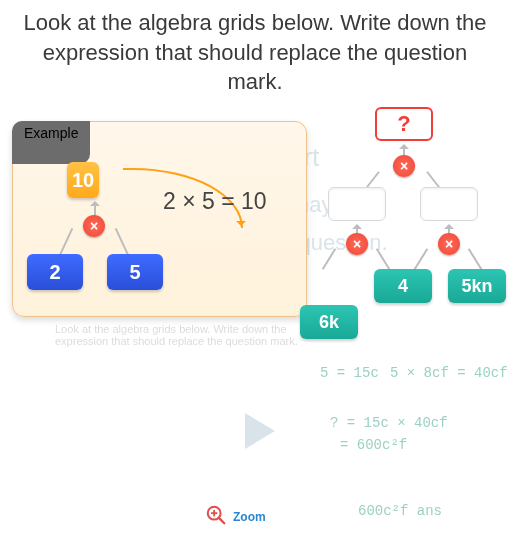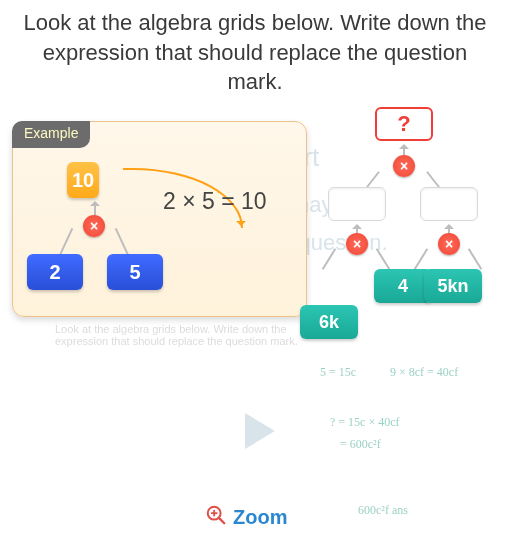--- a/index.html
+++ b/index.html
@@ -32,22 +32,22 @@
     border: 1px solid #efc28b;
     border-radius: 12px;
     background: linear-gradient(#fff7ea, #fff2db);
     box-shadow: 0 3px 6px rgba(0,0,0,0.15);
   }
   .example-tab {
     position: absolute;
     left: -1px;
     top: -1px;
     background: #6c6c6c;
-    color: #fef9c3;
-    padding: 4px 12px 7px 12px;
+    color: #000000;
+    padding: 4px 12px 23px 12px;
     font-size: 14px;
     border-top-left-radius: 10px;
     border-bottom-right-radius: 10px;
   }
   
   .node {
     position: absolute;
     display: flex;
     align-items: center;
     justify-content: center;
@@ -144,25 +144,25 @@
     position: absolute;
     color: #dcdcdc;
     font-size: 11px;
     pointer-events: none;
   }
   .zoom {
     position: absolute;
     left: 205px; top: 407px;
     display: flex; align-items: center;
     color: #2a87d0;
-    font-size: 20px;
+    font-size: 12px;
     font-weight: 600;
   }
   .zoom svg { margin-right: 6px; }
-  .hand-ink { color:#9bd1c4; font-size:12px; font-family: Liberation Serif, serif; position:absolute; pointer-events:none;}
+  .hand-ink { color:#9bd1c4; font-size:14px; font-family: Liberation Mono, monospace; position:absolute; pointer-events:none;}
 </style>
 </head>
 <body>
 
 <div class="instruction">Look at the algebra grids below. Write down the expression that should replace the question mark.</div>
 
 <div class="content">
 
   <div class="watermark" style="left:155px; top:45px;">Video Support</div>
   <div class="watermark watermark2" style="left:105px; top:95px;">This support video may help</div>
@@ -202,39 +202,39 @@
     <div class="op" style="left:346px; top:136px;">×</div>
     <div class="op" style="left:438px; top:136px;">×</div>
 
     <div class="stem" style="left:328px; top:150px; width:2px; height:24px; transform:rotate(32deg);"></div>
     <div class="stem" style="left:382px; top:150px; width:2px; height:24px; transform:rotate(-32deg);"></div>
     <div class="stem" style="left:420px; top:150px; width:2px; height:24px; transform:rotate(32deg);"></div>
     <div class="stem" style="left:474px; top:150px; width:2px; height:24px; transform:rotate(-32deg);"></div>
 
     <div class="node box-teal" style="left:300px; top:172px;margin-top:36px;">6k</div>
     <div class="node box-teal" style="left:374px; top:172px;">4</div>
-    <div class="node box-teal" style="left:424px; top:172px;">5kn</div>
+    <div class="node box-teal" style="left:448px; top:172px;">5kn</div>
   </div>
 
   <div class="faint-block" style="left:55px; top:226px; width:260px;">Look at the algebra grids below. Write down the expression that should replace the question mark.</div>
 
   <div class="zoom">
     <span>
       <svg width="22" height="22" viewBox="0 0 24 24" fill="none">
         <circle cx="10" cy="10" r="7" stroke="#e0504a" stroke-width="2.2"></circle>
         <line x1="15.2" y1="15.2" x2="21" y2="21" stroke="#e0504a" stroke-width="2.6" stroke-linecap="round"></line>
         <line x1="10" y1="6.5" x2="10" y2="13.5" stroke="#e0504a" stroke-width="2"></line>
         <line x1="6.5" y1="10" x2="13.5" y2="10" stroke="#e0504a" stroke-width="2"></line>
       </svg>
     </span>
     <span>Zoom</span>
   </div>
 
   <div class="hand-ink" style="left:320px; top:268px;">5 = 15c</div>
-  <div class="hand-ink" style="left:390px; top:268px;">9 × 8cf = 40cf</div>
+  <div class="hand-ink" style="left:390px; top:268px;">5 × 8cf = 40cf</div>
   <div class="hand-ink" style="left:330px; top:318px;">? = 15c × 40cf</div>
   <div class="hand-ink" style="left:340px; top:340px;">= 600c²f</div>
   <div class="hand-ink" style="left:358px; top:406px;">600c²f ans</div>
 
   <div style="position:absolute; left:233px; top:310px;">
     <svg width="48" height="48" viewBox="0 0 48 48">
       <polygon points="12,6 42,24 12,42" fill="#d9e4ea"></polygon>
     </svg>
   </div>
 

